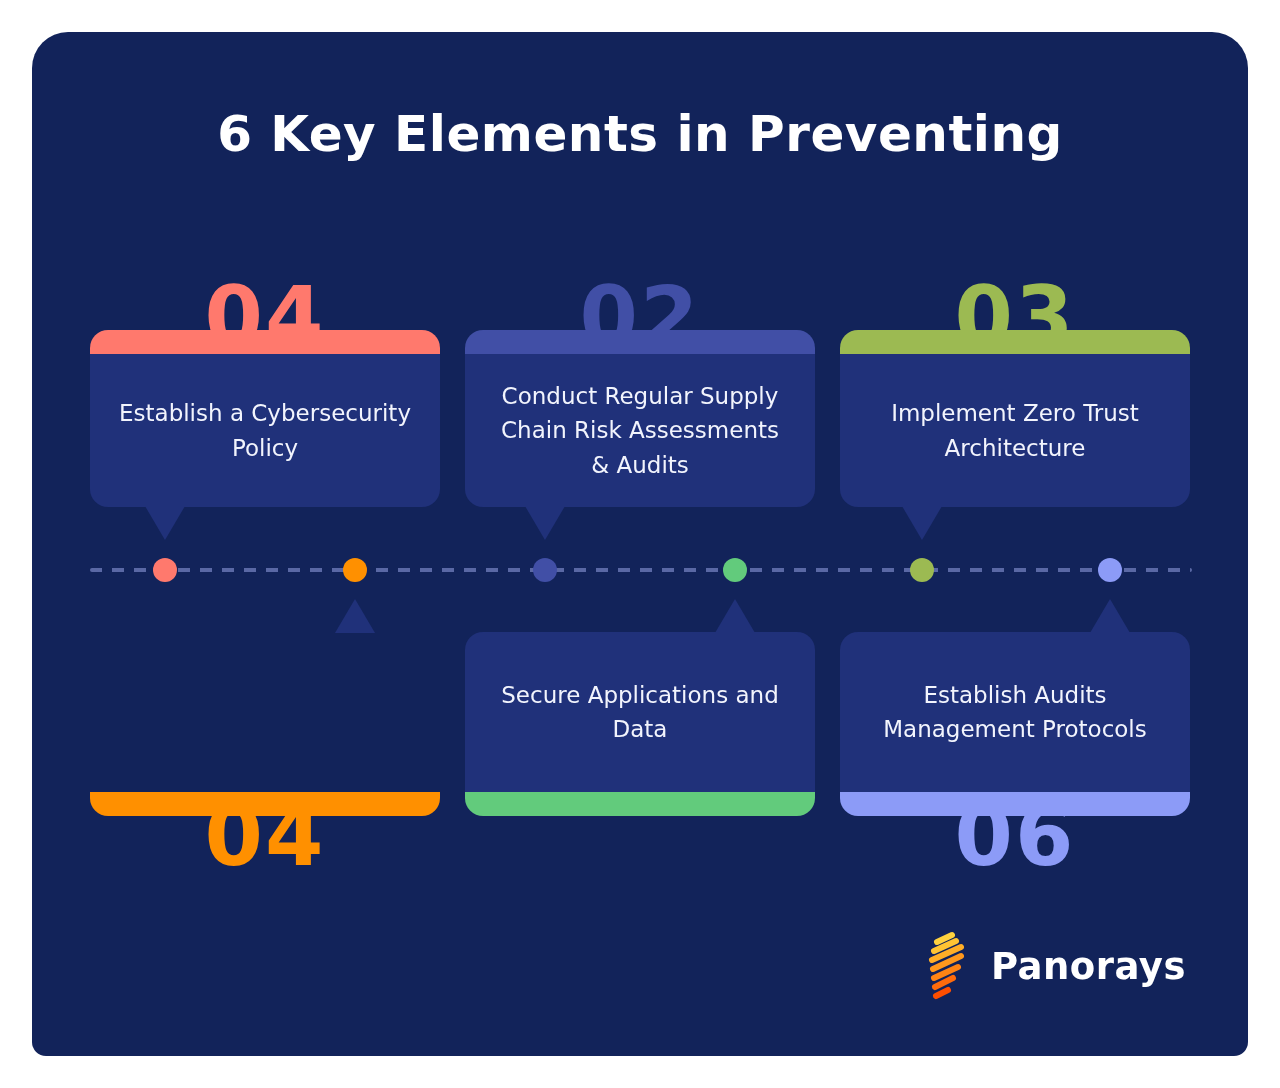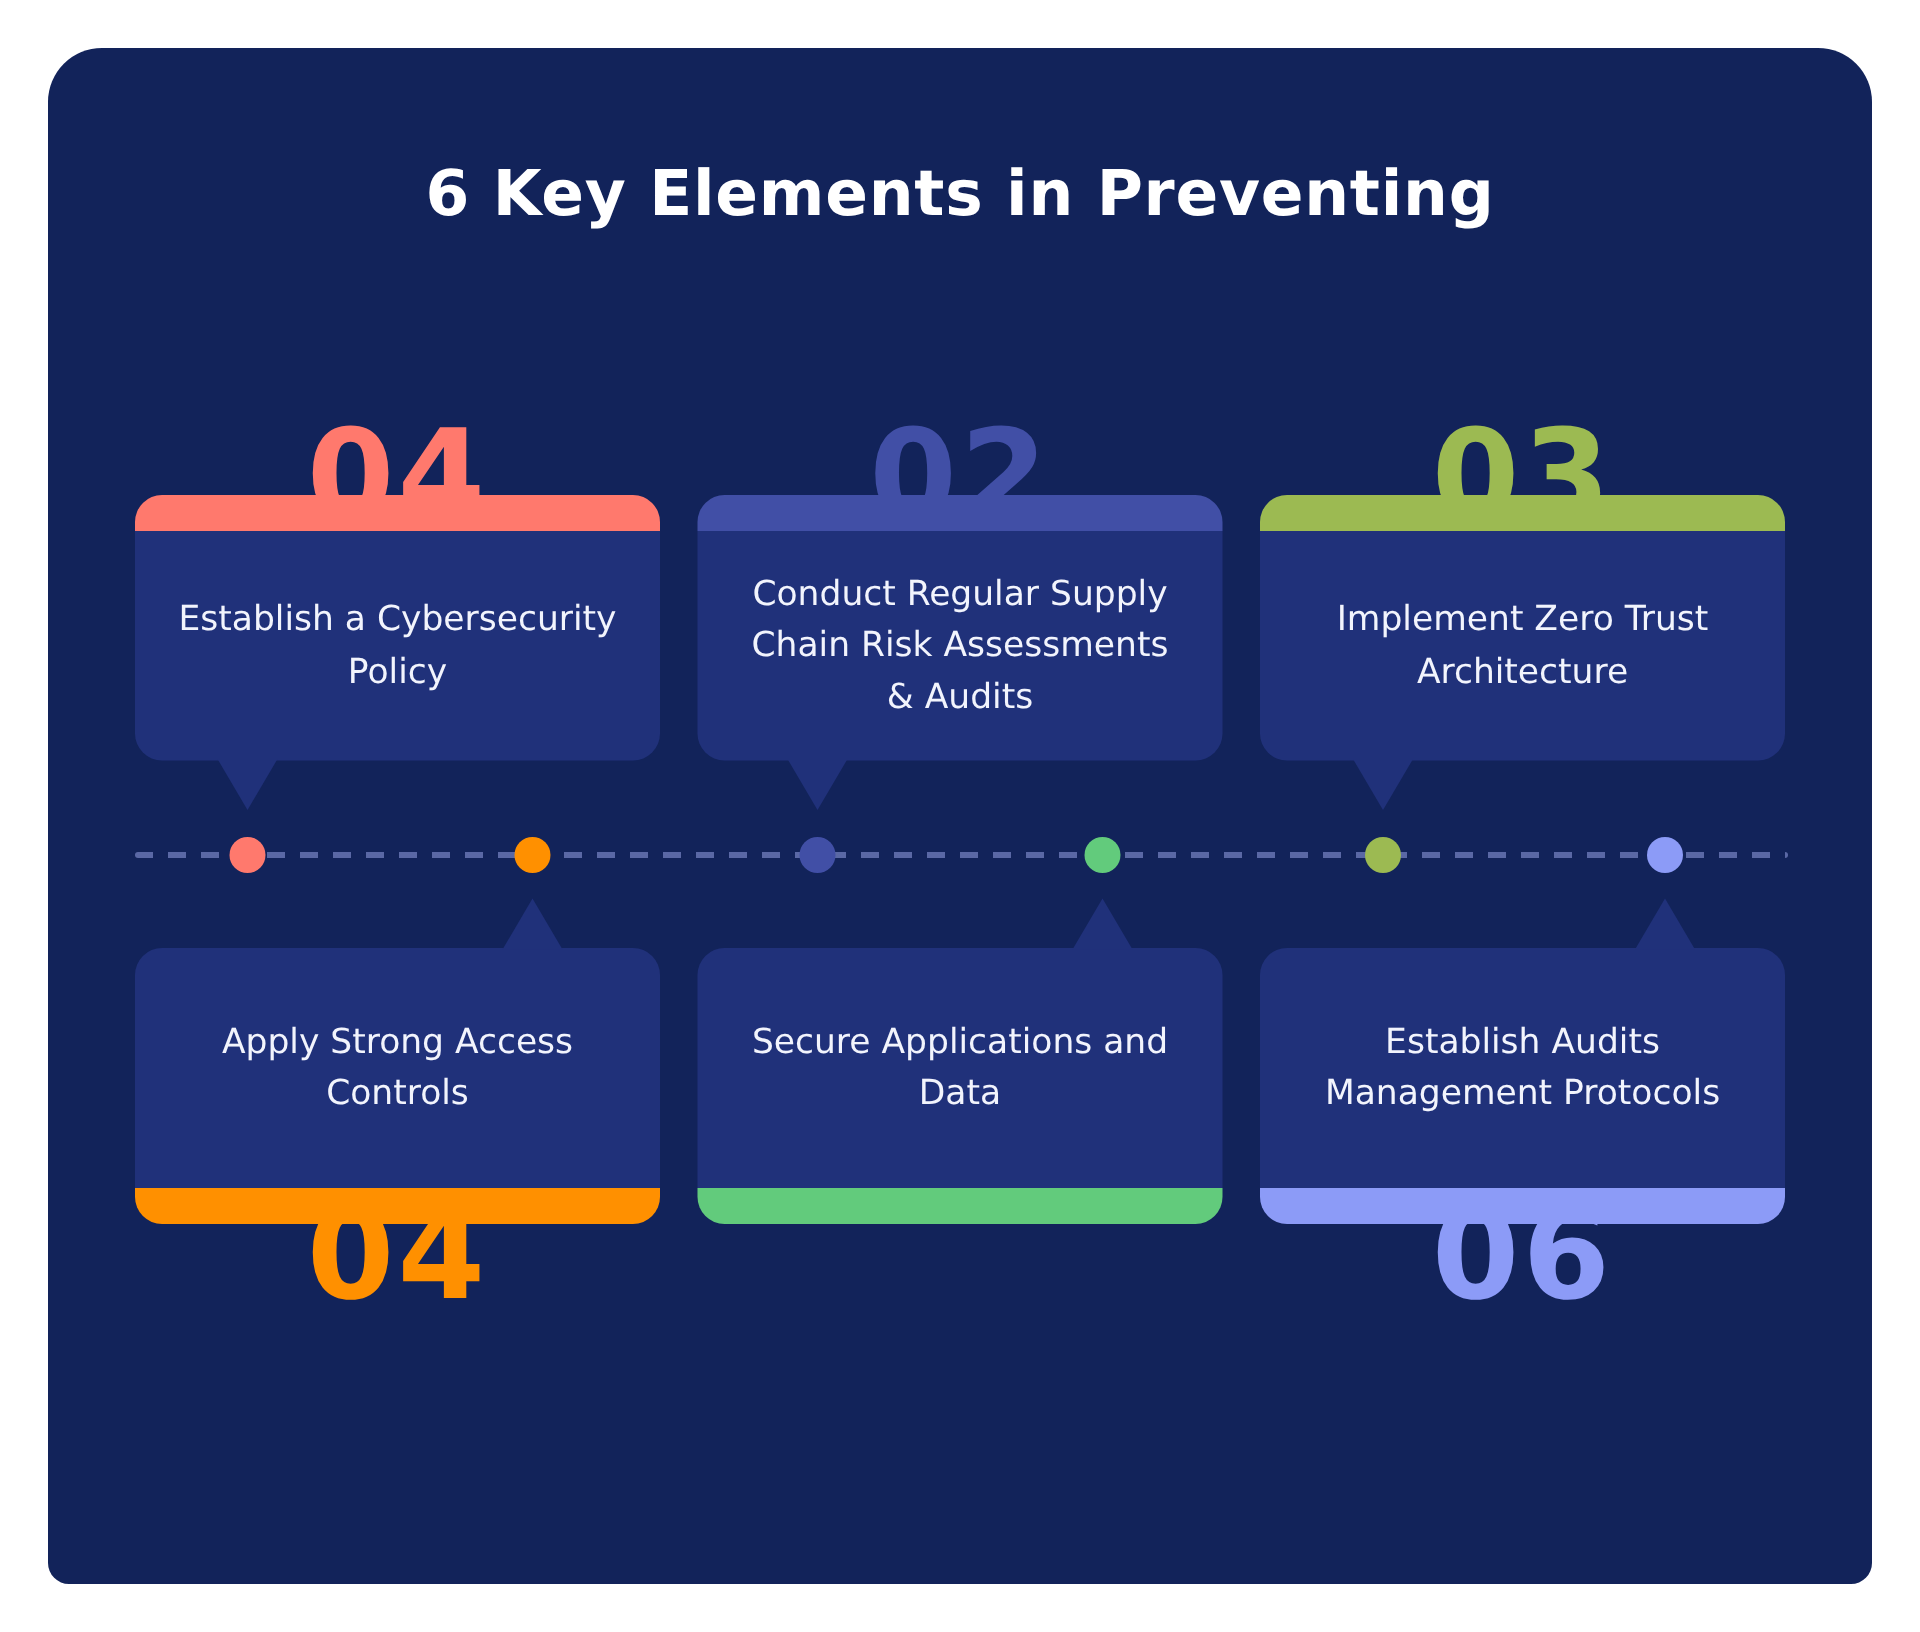--- a/index.html
+++ b/index.html
@@ -15,21 +15,21 @@
     left: 32px; top: 32px;
     width: 1216px; height: 1024px;
     background: var(--bg, #12235A);
     border-radius: 36px 36px 14px 14px;
   }
   .title {
     position: absolute;
     left: 0; right: 0; top: 68px;
     text-align: center;
     color: #ffffff;
-    font-size: 42px;
+    font-size: 50px;
     font-weight: bold;
     line-height: 1.38;
     letter-spacing: 0.5px;
   }
   
   .card {
     position: absolute;
     width: 350px;
   }
   .card .num {
@@ -162,23 +162,20 @@
   <div class="dot" style="left: 311px; --c: #FF9000;"></div>
   <div class="dot" style="left: 501px; --c: #414FA6;"></div>
   <div class="dot" style="left: 691px; --c: #62CB7C;"></div>
   <div class="dot" style="left: 878px; --c: #9CBA52;"></div>
   <div class="dot" style="left: 1066px; --c: #8C9BF7;"></div>
 
   <div class="card bottom" style="left: 58px; top: 600px; height: 184px; --accent: #FF9000;">
     <div class="num">04</div>
     <div class="bubble">
       <div class="bar"></div>
-      <div class="body">
-        <div class="label">Apply Strong Access Controls</div>
-      </div>
     </div>
     <div class="tail" style="left:245px;"></div>
   </div>
 
   <div class="card bottom" style="left: 433px; top: 600px; height: 184px; --accent: #62CB7C;">
     <div class="bubble">
       <div class="bar"></div>
       <div class="body">
         <div class="label">Secure Applications and Data</div>
       </div>
@@ -190,14 +187,28 @@
     <div class="num">06</div>
     <div class="bubble">
       <div class="bar"></div>
       <div class="body">
         <div class="label">Establish Audits Management Protocols</div>
       </div>
     </div>
     <div class="tail" style="left:250px;"></div>
   </div>
 
+  <div class="logo">
+    <span style="display:inline-block; line-height:0;">
+      <svg width="52" height="72" viewBox="0 0 52 72" xmlns="http://www.w3.org/2000/svg">
+        <line x1="12" y1="12" x2="27" y2="5" stroke="#FFD23F" stroke-width="6" stroke-linecap="round"></line>
+        <line x1="9" y1="21" x2="31" y2="11" stroke="#FFC433" stroke-width="6" stroke-linecap="round"></line>
+        <line x1="7" y1="30" x2="36" y2="17" stroke="#FFAE27" stroke-width="6" stroke-linecap="round"></line>
+        <line x1="8" y1="39" x2="36" y2="26" stroke="#FF981D" stroke-width="6" stroke-linecap="round"></line>
+        <line x1="9" y1="48" x2="33" y2="37" stroke="#FF8414" stroke-width="6" stroke-linecap="round"></line>
+        <line x1="10" y1="57" x2="28" y2="48" stroke="#FF6B0C" stroke-width="6" stroke-linecap="round"></line>
+        <line x1="11" y1="66" x2="23" y2="60" stroke="#FF4E00" stroke-width="6" stroke-linecap="round"></line>
+      </svg>
+    </span>
+    <span class="brand">Panorays</span>
+  </div>
 
 </div>
 
 </body></html>

